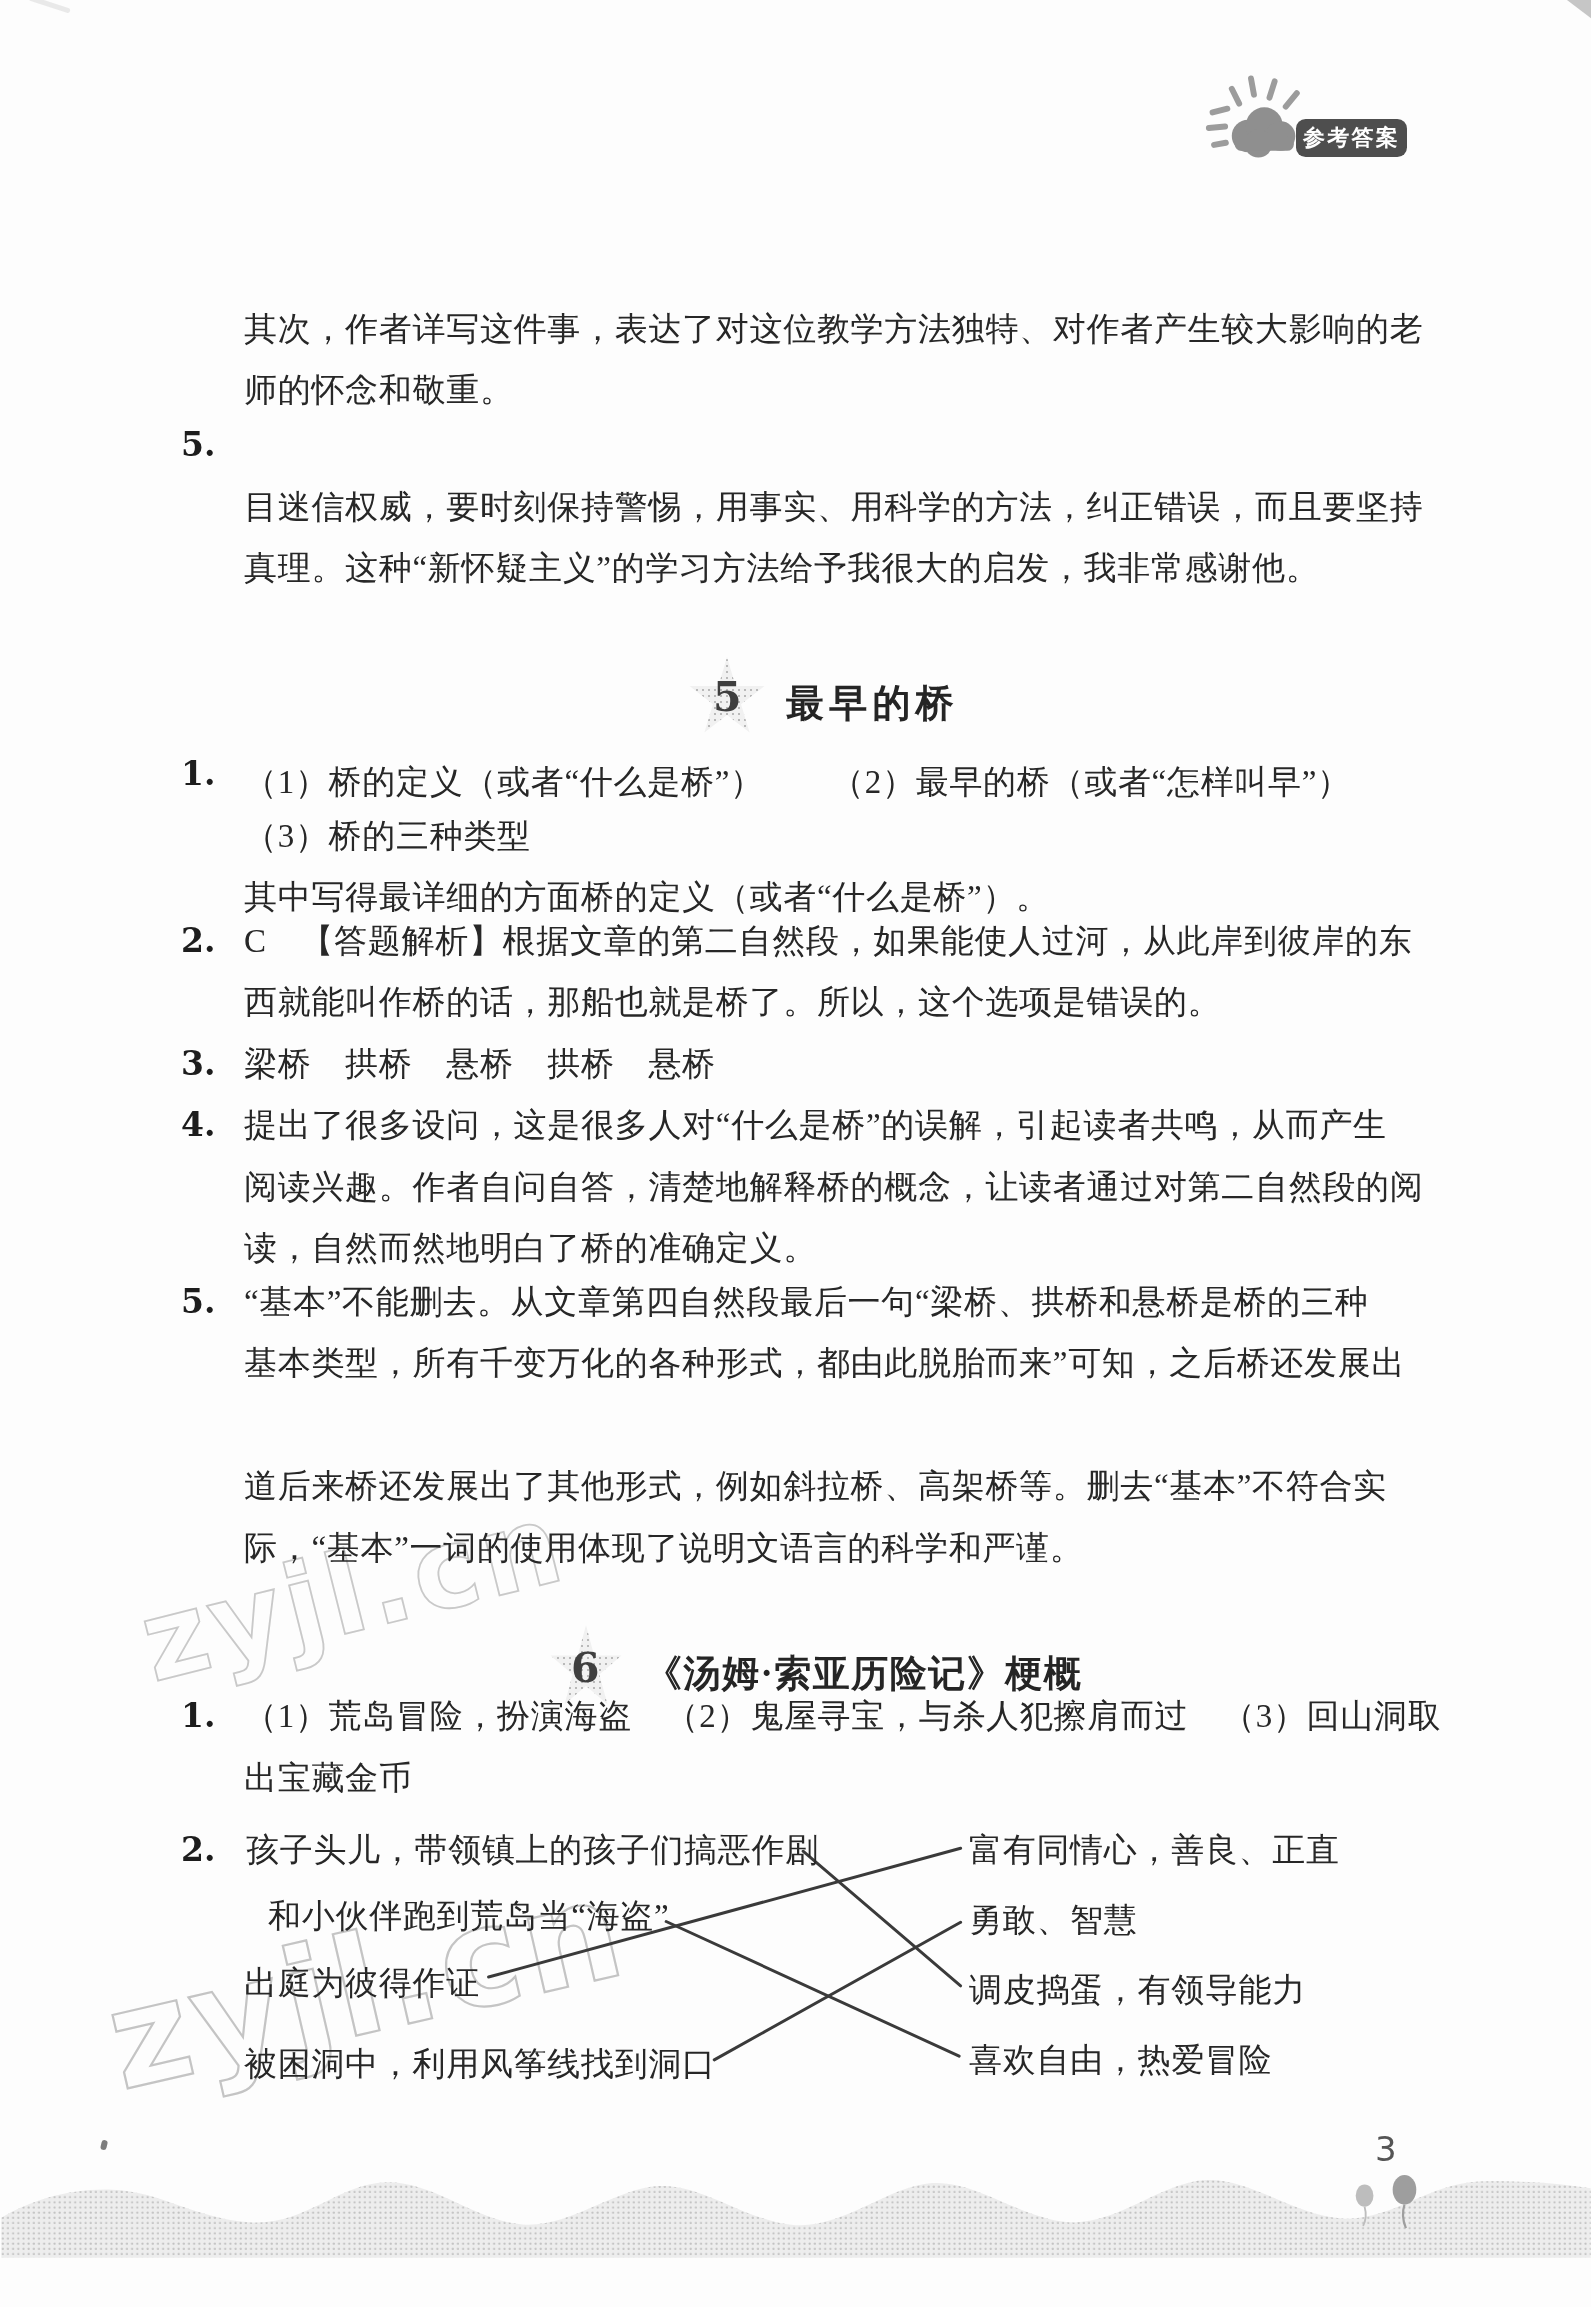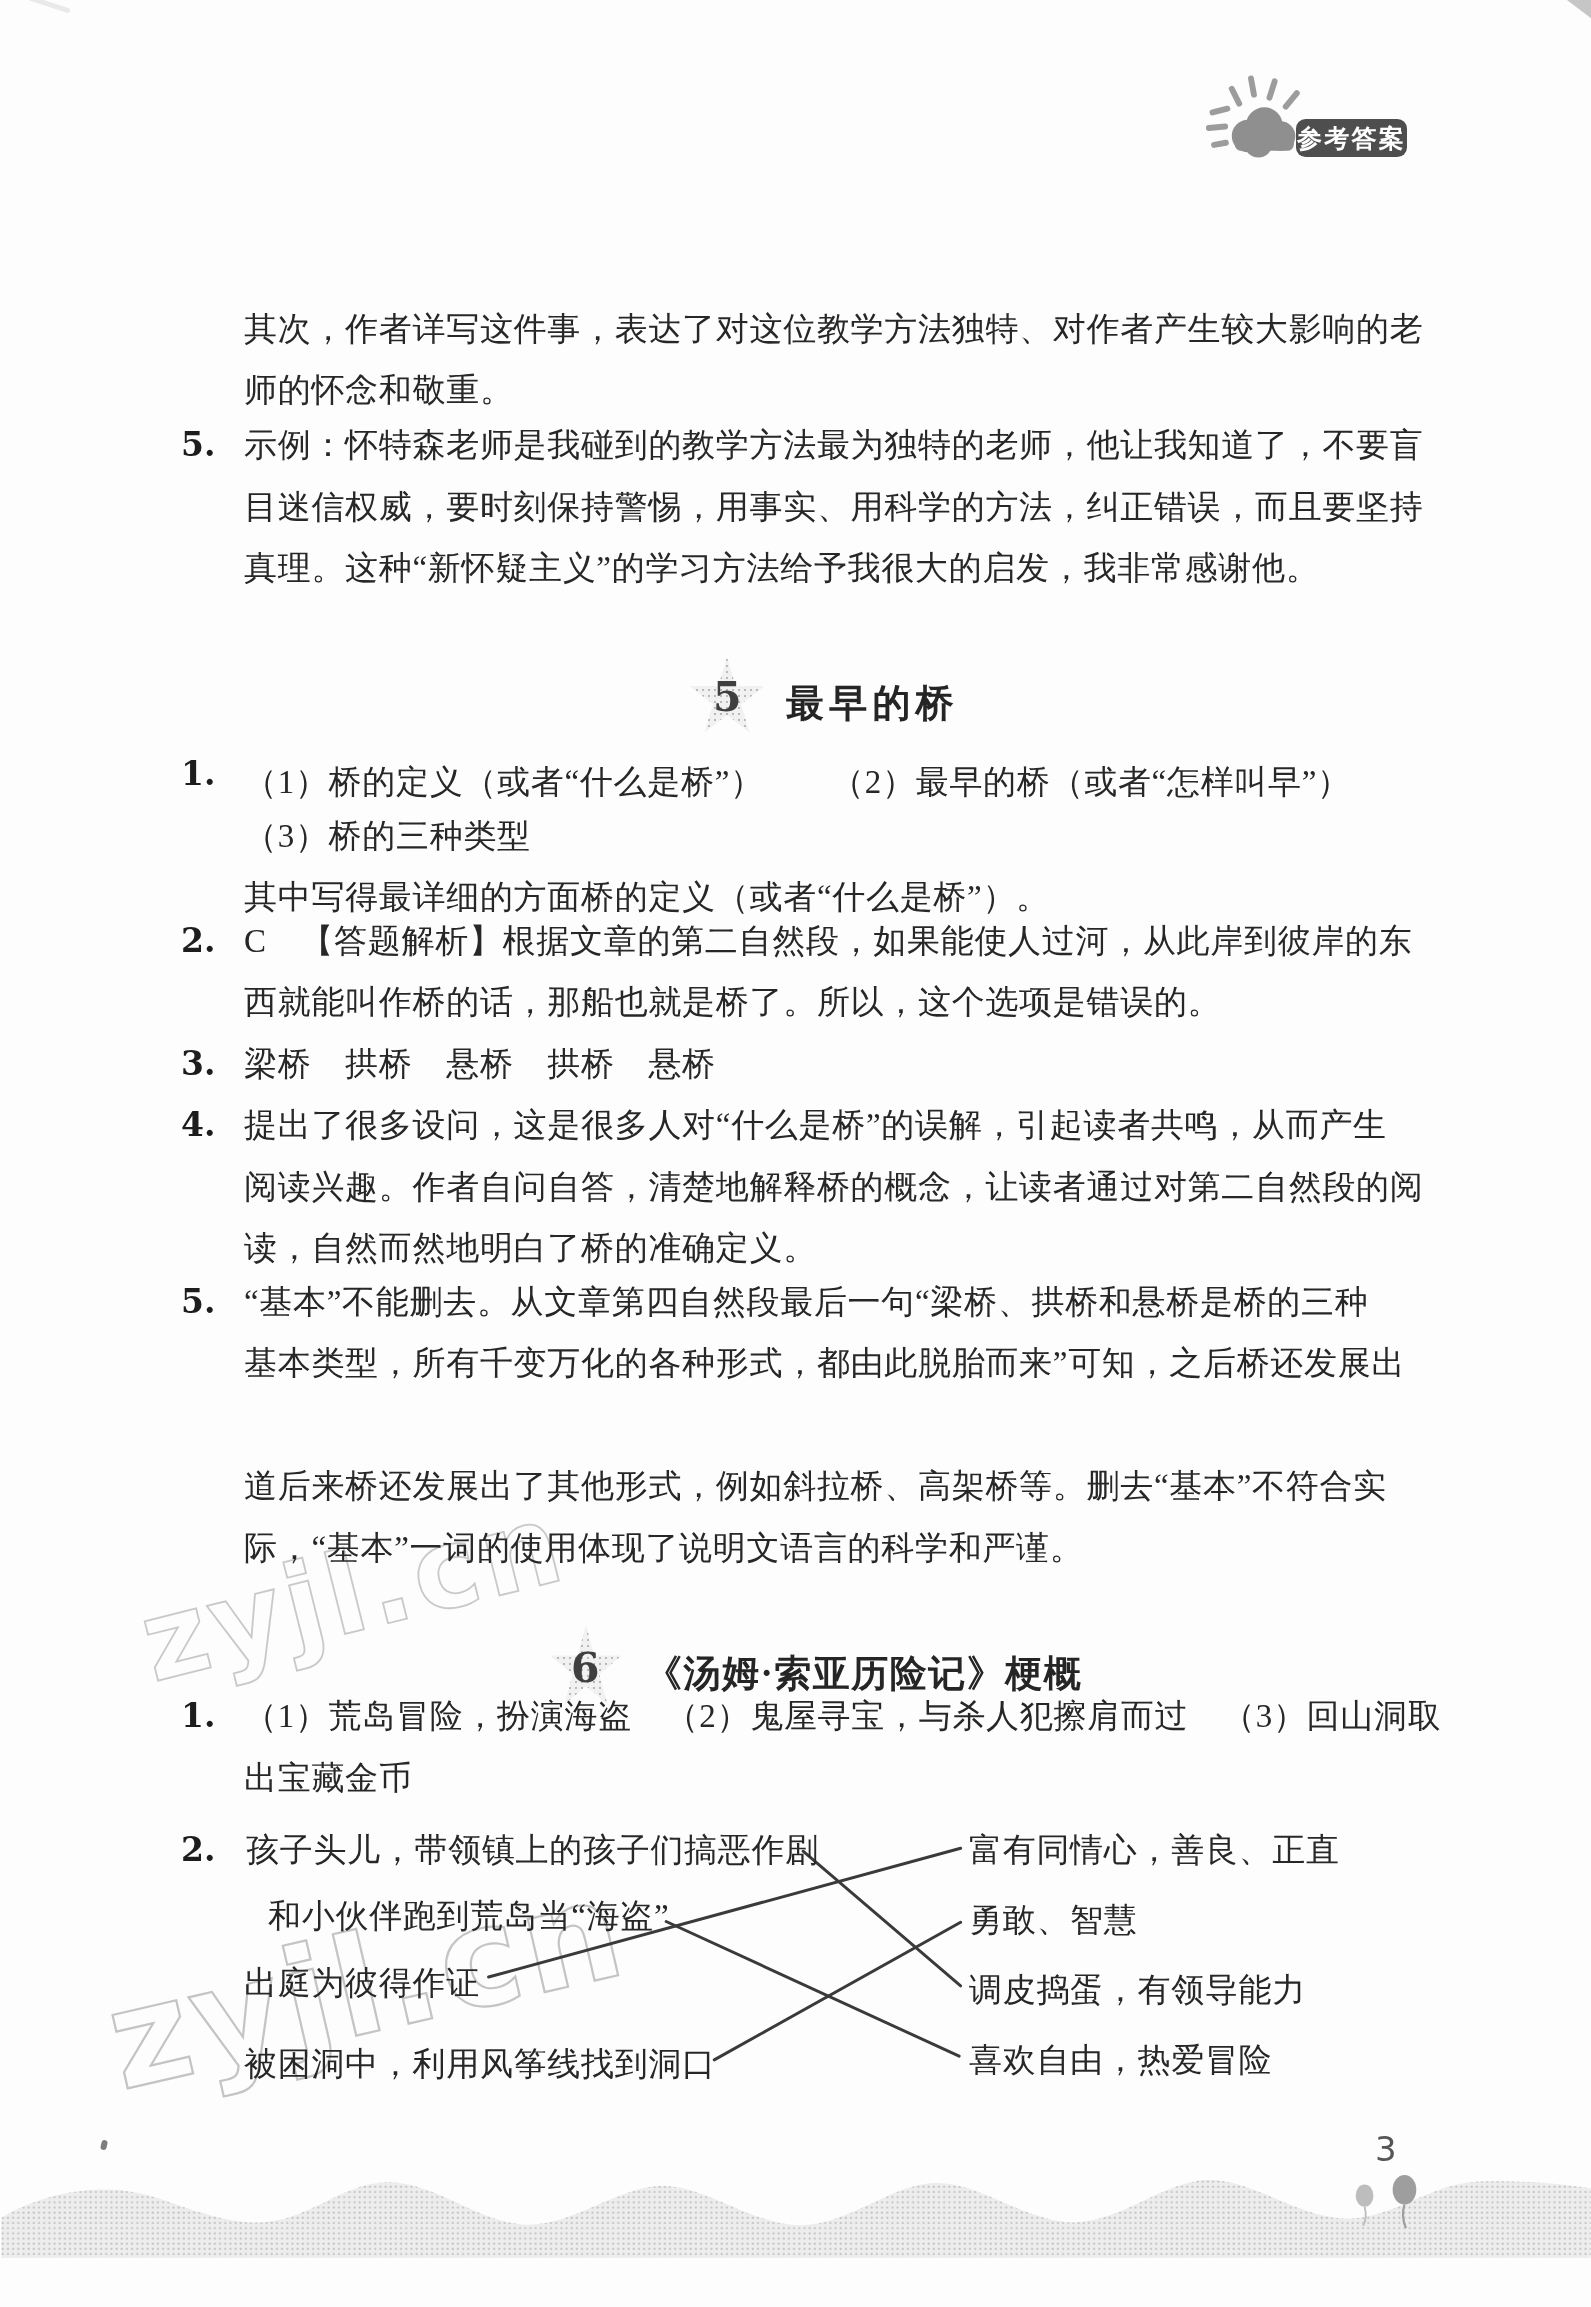--- a/index.html
+++ b/index.html
@@ -29,21 +29,21 @@
   .section-title{
     position:absolute; font-size:38px; font-weight:bold; color:#252525;
     letter-spacing:5.2px; white-space:pre; z-index:3;
   }
   .badge{
     position:absolute; left:1296px; top:119px; width:111px; height:38px;
     background:#4e4e4e; border-radius:9.6px; display:flex; align-items:center;
     justify-content:center; z-index:4;
   }
   .badge span{
-    color:#ffffff; font-size:25px; font-weight:bold; letter-spacing:2.2px;
+    color:#ffffff; font-size:22px; font-weight:bold; letter-spacing:2.2px;
     font-family:"Liberation Serif",serif; white-space:pre;
   }
   .watermark{
     position:absolute; z-index:1; font-family:"DejaVu Sans",sans-serif;
     font-weight:bold; color:rgba(255,255,255,0);
     -webkit-text-stroke:1.8px #c9c9c9; letter-spacing:4.4px;
     transform-origin:left center; white-space:pre;
   }
   .wm1{left:144px; top:1580px; font-size:111px; transform:rotate(-14deg);}
   .wm2{left:111px; top:1964px; font-size:137px; -webkit-text-stroke:2.2px #c4c4c4; transform:rotate(-13deg);}
@@ -96,21 +96,20 @@
     </g>
   </svg>
   <div class="badge">
     <span>参考答案</span>
   </div>
 
   <div class="line" style="left:244px; top:307px;">其次，作者详写这件事，表达了对这位教学方法独特、对作者产生较大影响的老</div>
   <div class="line" style="left:244px; top:368px;">师的怀念和敬重。</div>
 
   <div class="marker" style="left:181px; top:423px;">5.</div>
-  <div class="line" style="left:244px; top:423px;">示例：怀特森老师是我碰到的教学方法最为独特的老师，他让我知道了，不要盲</div>
   <div class="line" style="left:244px; top:485px;">目迷信权威，要时刻保持警惕，用事实、用科学的方法，纠正错误，而且要坚持</div>
   <div class="line" style="left:244px; top:546px;">真理。这种“新怀疑主义”的学习方法给予我很大的启发，我非常感谢他。</div>
 
   <div class="star" style="left:688px; top:657px; width:78px; height:83px;"></div>
   <div class="star-num" style="left:713px; top:673px;">5</div>
   <div class="section-title" style="left:786px; top:678px;">最早的桥</div>
 
   <div class="marker" style="left:181px; top:752px;">1.</div>
   <div class="line" style="left:244px; top:752px;margin-top:8px;">（1）桥的定义（或者“什么是桥”）　　（2）最早的桥（或者“怎样叫早”）</div>
   <div class="line" style="left:244px; top:814px;">（3）桥的三种类型</div>

